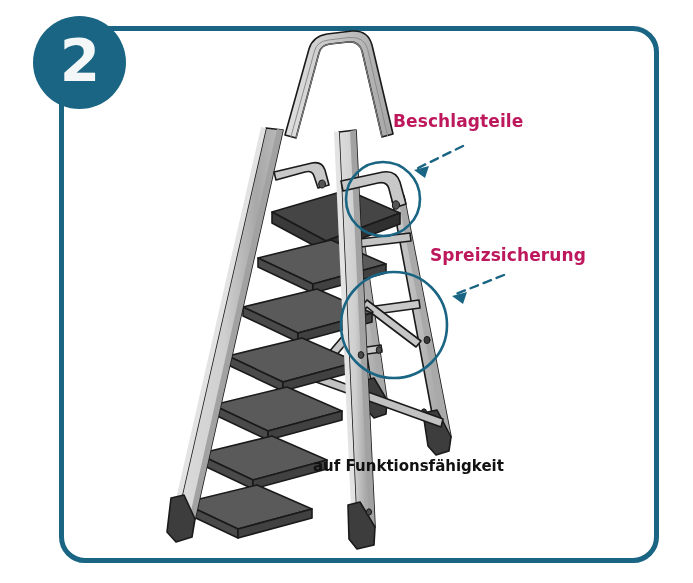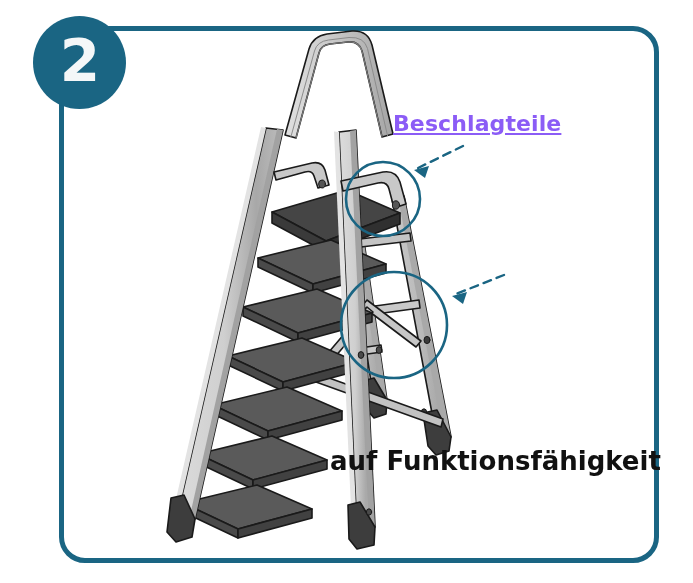--- a/index.html
+++ b/index.html
@@ -54,40 +54,38 @@
     position: absolute;
     left: 0;
     top: 0;
     width: 693px;
     height: 583px;
     z-index: 3;
   }
   
   .anno-label {
     position: absolute;
-    color: #8b5cf6;
-    font-size: 22px;
+    color: #be185d;
+    font-size: 17px;
     font-weight: 600;
     white-space: nowrap;
     z-index: 5;
     letter-spacing: 0.1px;
-    text-decoration: underline;
   }
   #label-beschlagteile { left: 393px; top: 111px; }
   #label-spreizsicherung { left: 430px; top: 245px; }
   #caption-block {
     position: absolute;
     left: 313px;
-    top: 444px;
+    top: 456px;
     z-index: 5;
     color: #111111;
-    font-size: 26px;
+    font-size: 15px;
     font-weight: 600;
     line-height: 1.35;
-    margin-left: 17px;
   }
   .caption-line { display: block; white-space: nowrap; }
 </style>
 </head>
 <body>
 
 <div id="root">
 
   <div id="frame-border"></div>
 
@@ -264,18 +262,19 @@
         <g>
           <line x1="504" y1="275" x2="456" y2="294" stroke="#1a6583" stroke-width="2.4" stroke-dasharray="8 6"></line>
           <path d="M452,296 L467,292 L463,304 Z" fill="#1a6583" stroke="none"></path>
         </g>
       </g>
     </g>
   </svg>
 
   <div class="anno-label" id="label-beschlagteile">Beschlagteile</div>
 
+  <div class="anno-label" id="label-spreizsicherung">Spreizsicherung</div>
 
   <div id="caption-block">
     <span class="caption-line">auf Funktionsfähigkeit</span>
   </div>
 
 </div>
 
 </body></html>

